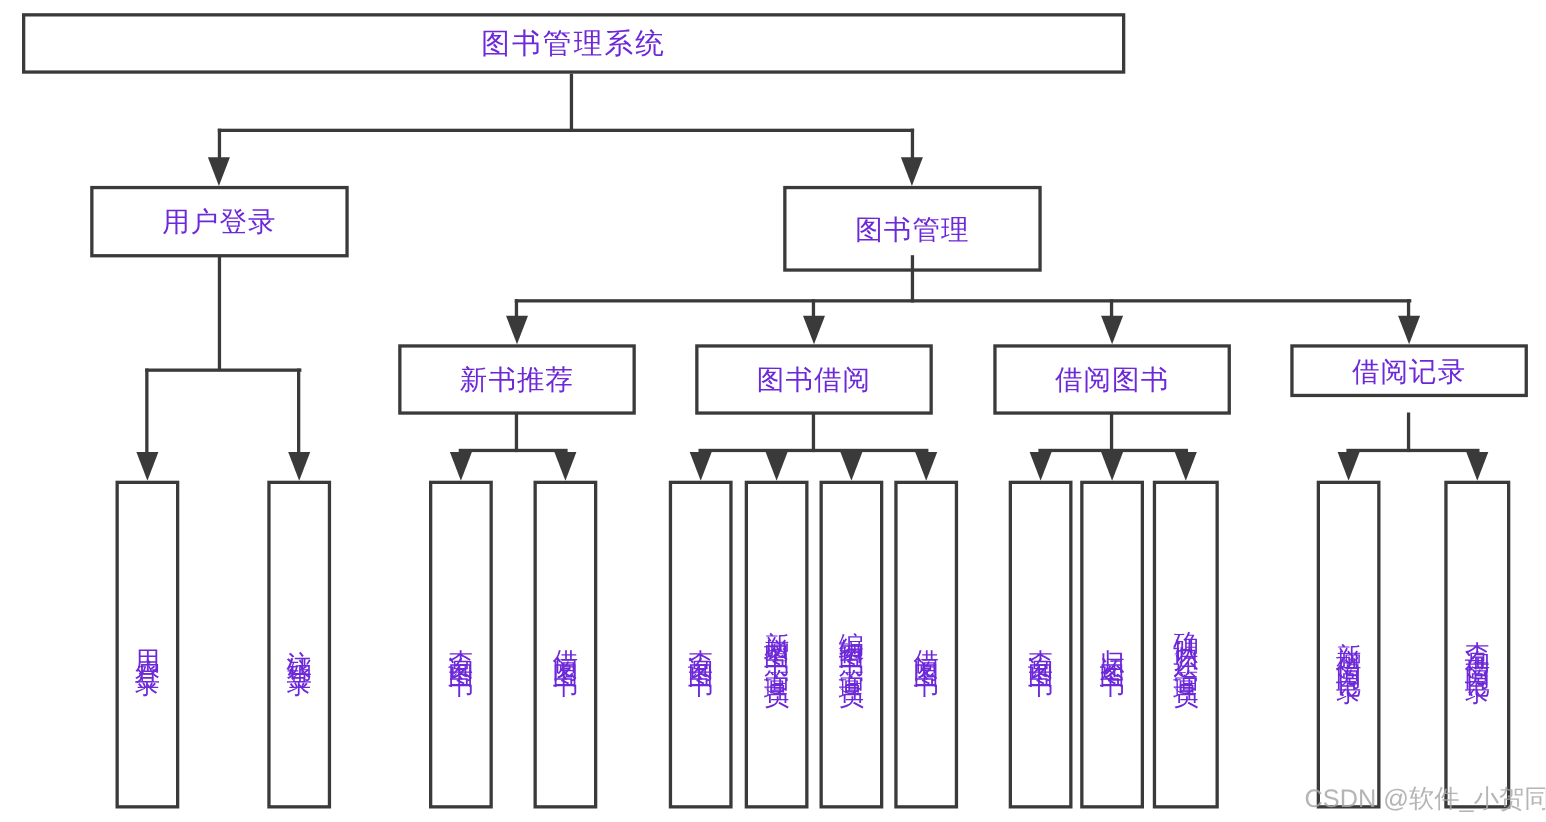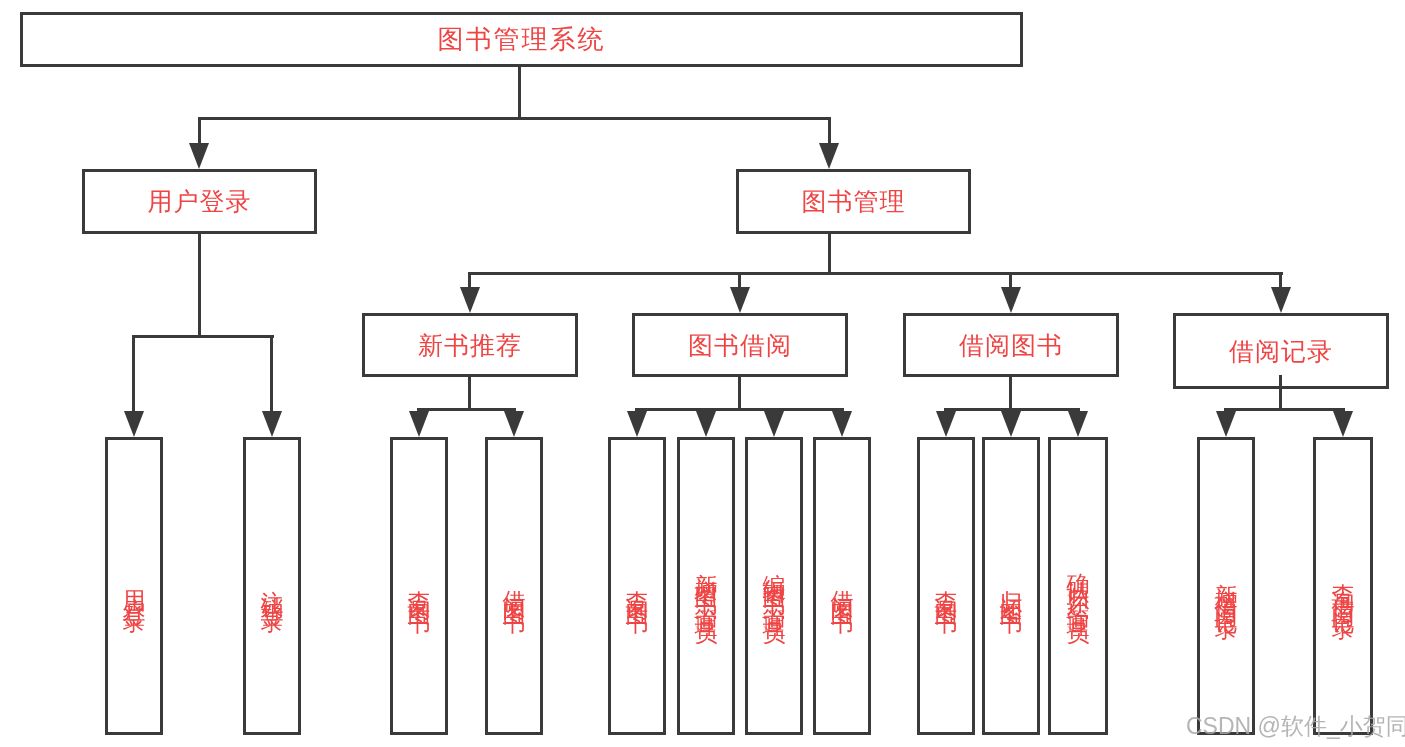--- a/index.html
+++ b/index.html
@@ -11,21 +11,21 @@
     overflow:hidden;
   }
   .box{
     position:absolute;
     box-sizing:border-box;
     border:3px solid #3a3a3a;
     background:#ffffff;
     display:flex;
     align-items:center;
     justify-content:center;
-    color:#ef4444;
+    color:#6d28d9;
   }
   .hlabel{font-size:25px;letter-spacing:1px;}
   .root-label{font-size:26px;letter-spacing:2px;}
   .leaf{
     writing-mode:vertical-rl;
     text-orientation:mixed;
     font-size:23px;
     letter-spacing:7px;
     line-height:1;
   }
@@ -57,21 +57,21 @@
   <div class="line" style="left:518px;top:67px;width:3px;height:52px;"></div>
   <div class="line" style="left:198px;top:117px;width:633px;height:3px;"></div>
   <div class="line" style="left:198px;top:117px;width:3px;height:30px;"></div>
   <div class="arr" style="left:189px;top:143px;"></div>
   <div class="line" style="left:828px;top:117px;width:3px;height:30px;"></div>
   <div class="arr" style="left:819px;top:143px;"></div>
 
   <div class="box" style="left:82px;top:169px;width:235px;height:65px;">
     <span class="hlabel">用户登录</span>
   </div>
-  <div class="box" style="left:736px;top:169px;width:235px;height:65px;">
+  <div class="box" style="left:712px;top:169px;width:235px;height:78px;">
     <span class="hlabel">图书管理</span>
   </div>
 
   <div class="line" style="left:198px;top:232px;width:3px;height:105px;"></div>
   <div class="line" style="left:132px;top:335px;width:142px;height:3px;"></div>
   <div class="line" style="left:132px;top:335px;width:3px;height:80px;"></div>
   <div class="arr" style="left:124px;top:411px;"></div>
   <div class="line" style="left:270px;top:335px;width:3px;height:80px;"></div>
   <div class="arr" style="left:262px;top:411px;"></div>
 
@@ -88,21 +88,21 @@
 
   <div class="box" style="left:362px;top:313px;width:216px;height:64px;">
     <span class="hlabel">新书推荐</span>
   </div>
   <div class="box" style="left:632px;top:313px;width:216px;height:64px;">
     <span class="hlabel">图书借阅</span>
   </div>
   <div class="box" style="left:903px;top:313px;width:216px;height:64px;">
     <span class="hlabel">借阅图书</span>
   </div>
-  <div class="box" style="left:1173px;top:313px;width:216px;height:76px;">
+  <div class="box" style="left:1173px;top:313px;width:216px;height:48px;">
     <span class="hlabel">借阅记录</span>
   </div>
 
   <div class="line" style="left:468px;top:375px;width:3px;height:36px;"></div>
   <div class="line" style="left:417px;top:408px;width:99px;height:3px;"></div>
   <div class="arr" style="left:409px;top:411px;"></div>
   <div class="arr" style="left:504px;top:411px;"></div>
 
   <div class="line" style="left:738px;top:375px;width:3px;height:36px;"></div>
   <div class="line" style="left:635px;top:408px;width:209px;height:3px;"></div>

